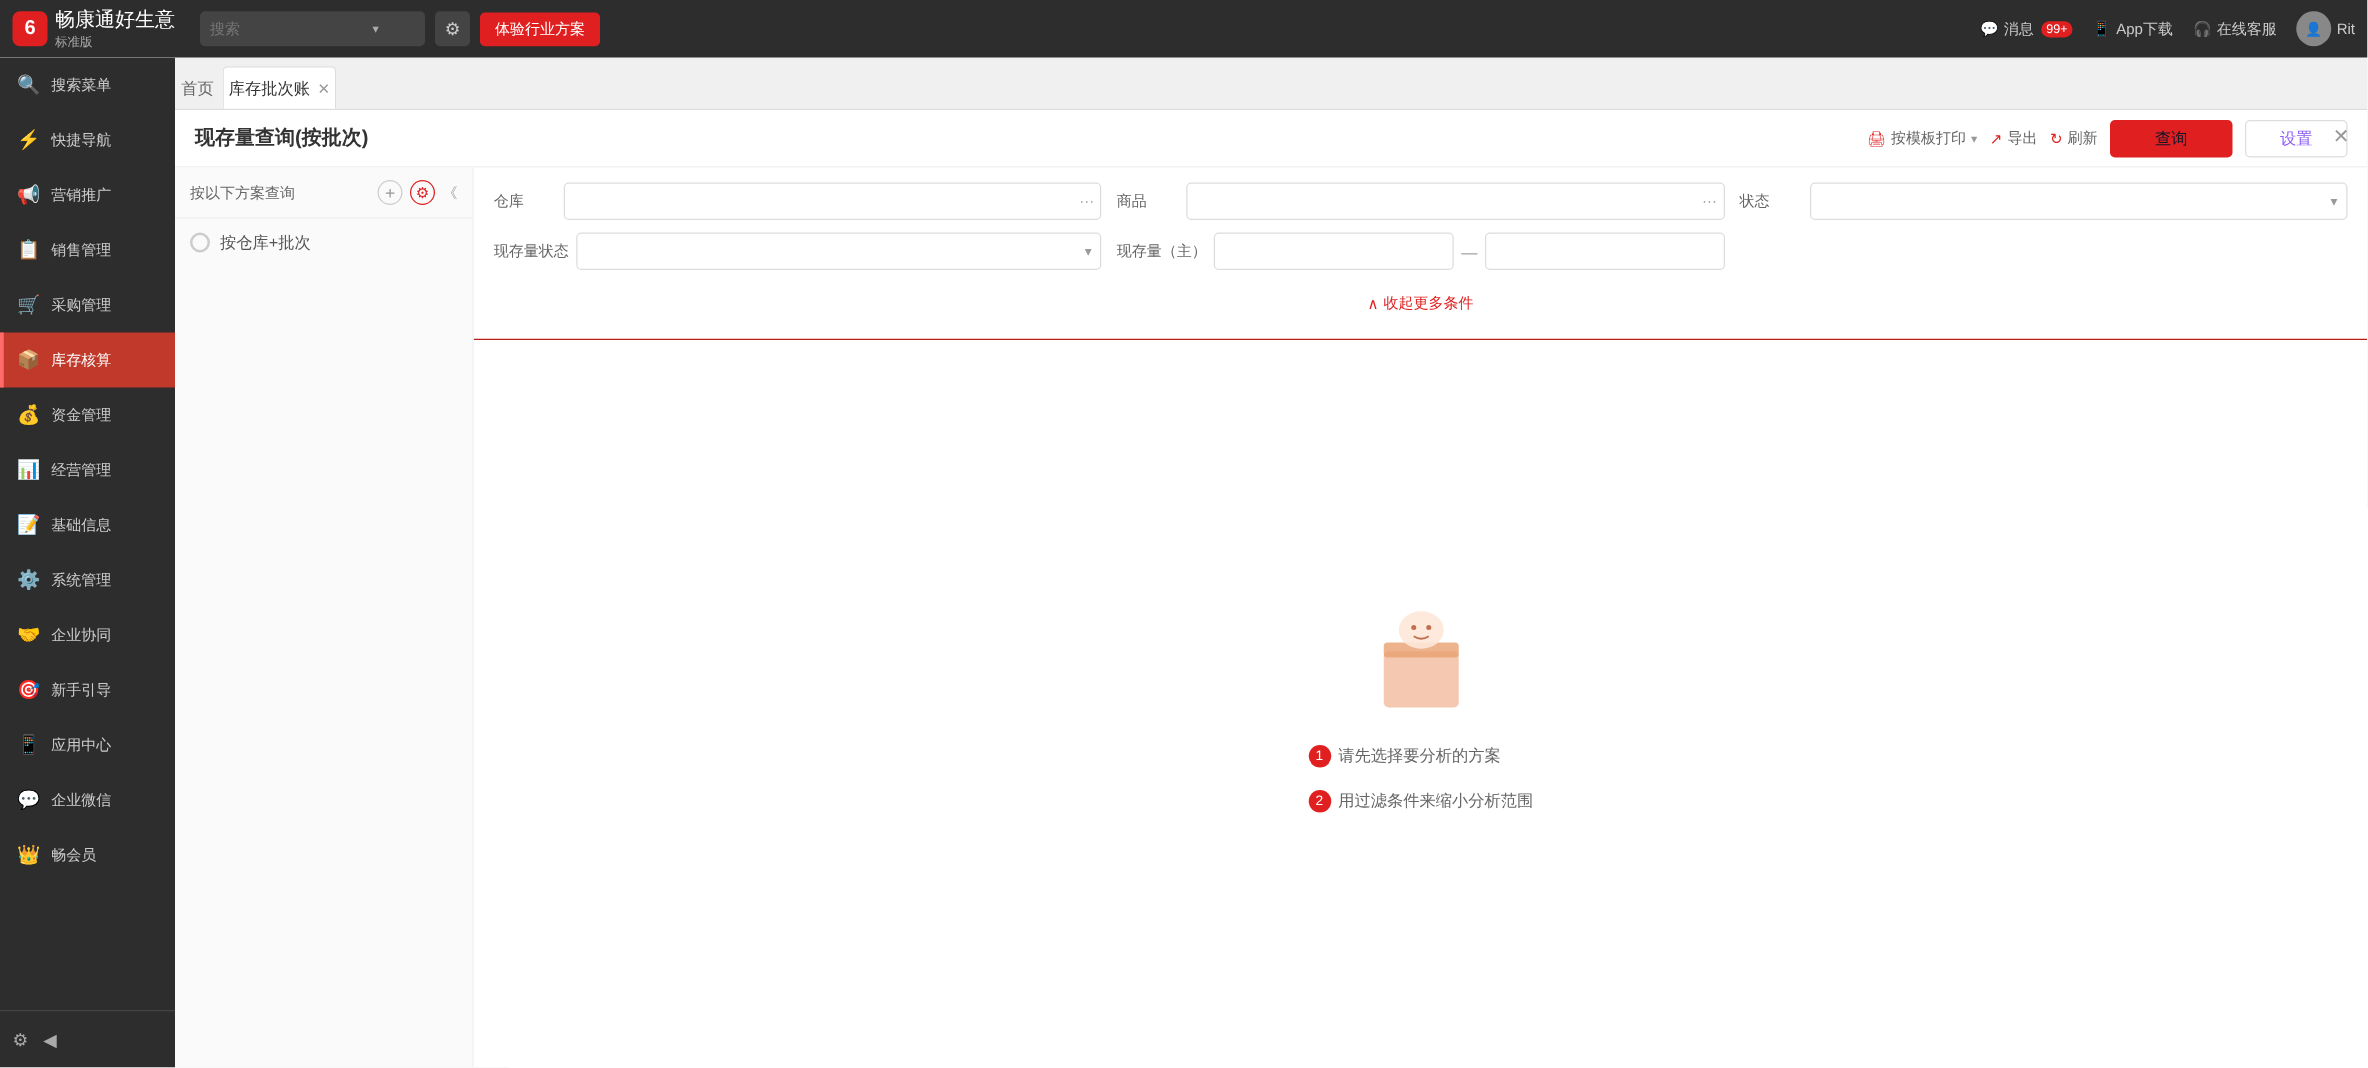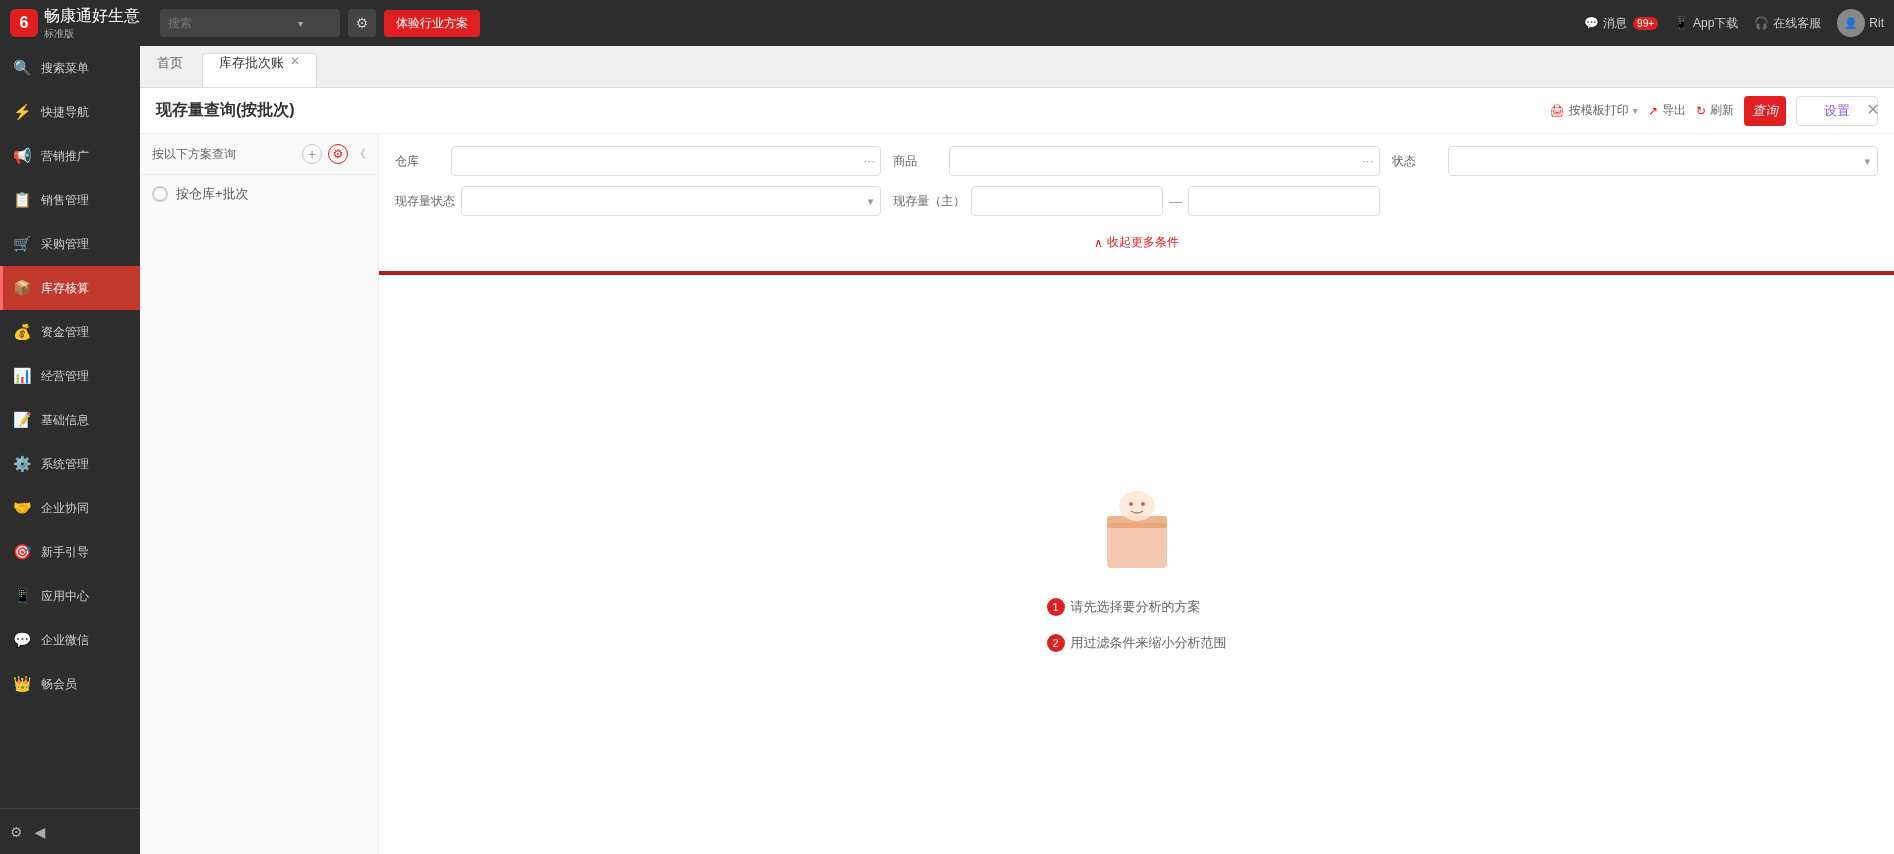--- a/index.html
+++ b/index.html
@@ -190,21 +190,22 @@
       height: 42px;
       background: #f0f0f0;
       display: flex;
       align-items: flex-end;
       padding-left: 0;
       border-bottom: 1px solid #ddd;
       flex-shrink: 0;
     }
     .tab-item {
       display: flex;
-      padding: 0 16px;
+      align-items: center;
+      padding: 0 4px;
       height: 34px;
       font-size: 13px;
       cursor: pointer;
       color: #666;
       border: 1px solid transparent;
       border-bottom: none;
       border-radius: 4px 4px 0 0;
       margin-right: 2px;
       background: transparent;
     }
@@ -257,27 +258,26 @@
       gap: 4px;
       color: #666;
       cursor: pointer;
       font-size: 12px;
       border: none;
       background: none;
     }
     .header-action-btn .icon { color: #e02020; }
     .query-btn {
       background: #e02020;
-      color: #e5e5e5;
+      color: #0f172a;
       border: none;
       border-radius: 4px;
-      padding: 6px 8px;
+      padding: 6px 36px;
       font-size: 13px;
       cursor: pointer;
-      font-style: italic;
     }
     .settings-btn {
       background: white;
       color: #8b5cf6;
       border: 1px solid #ddd;
       border-radius: 4px;
       padding: 5px 27px;
       font-size: 13px;
       cursor: pointer;
     }
@@ -365,21 +365,21 @@
       flex: 1;
       display: flex;
       flex-direction: column;
       overflow: hidden;
       background: white;
     }
 
     
     .filter-form {
       padding: 12px 16px;
-      border-bottom: 4px solid #b91c1c;
+      border-bottom: 1px solid #b91c1c;
       flex-shrink: 0;
     }
     .filter-row {
       display: flex;
       align-items: center;
       gap: 12px;
       margin-bottom: 10px;
     }
     .filter-row:last-child { margin-bottom: 0; }
 

